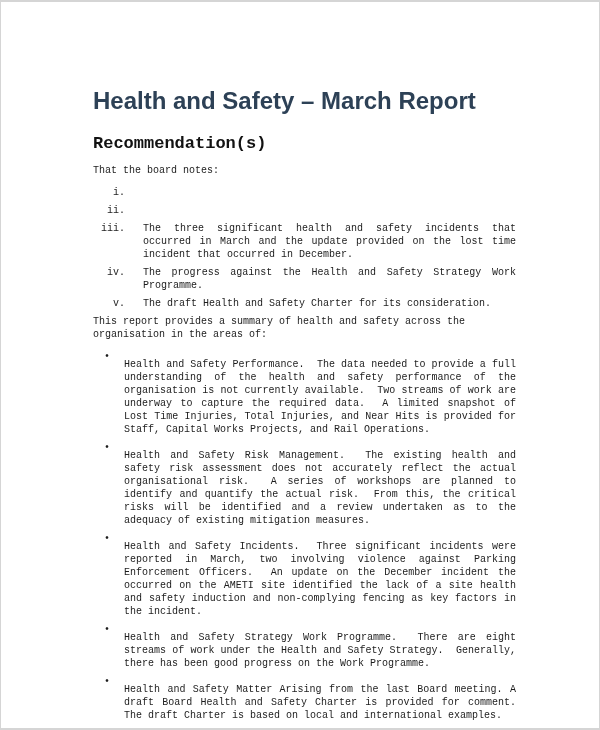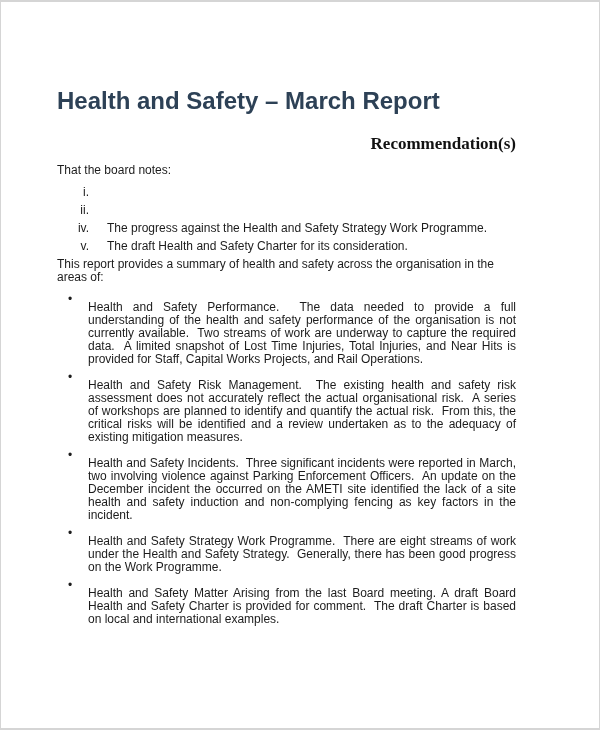--- a/index.html
+++ b/index.html
@@ -8,47 +8,46 @@
     background: #ffffff;
   }
   .page {
     width: 600px;
     height: 730px;
     box-sizing: border-box;
     background: var(--page_bg, #ffffff);
     border: 1px solid var(--border, #d5d5d5);
     border-top-width: 2px;
     border-bottom-width: 2px;
-    padding: 85px 83px 0 56px;
+    padding: 85px 83px 0 92px;
     overflow: hidden;
     font-family: "Liberation Sans", sans-serif;
   }
   .doc-title {
     font-family: "Liberation Sans", sans-serif;
     font-size: 24px;
     line-height: 28px;
     font-weight: 700;
     color: var(--title, #2d4156);
     margin: 0 0 19px 0;
   }
   .section-heading {
-    font-family: Liberation Serif, serif;
+    font-family: Liberation Mono, monospace;
     font-size: 17px;
     line-height: 20px;
     font-weight: 700;
     color: var(--heading, #121212);
     margin: 0 0 10px 0;
-    text-align: right;
   }
   .section-exec .section-heading {
     margin-top: 26px;
   }
   .body-text {
-    font-family: Liberation Sans, sans-serif;
-    font-size: 12px;
+    font-family: Liberation Mono, monospace;
+    font-size: 10px;
     line-height: 13px;
     color: var(--body, #1c1c1c);
     white-space: pre-wrap;
   }
   p.intro {
     margin: 0 0 9px 0;
   }
   .doc-list {
     margin: 0;
     padding: 0;
@@ -92,20 +91,24 @@
     <p class="body-text intro">That the board notes:</p>
 
     <div class="doc-list">
       <div class="list-row">
         <span class="body-text roman-marker">i.</span>
       </div>
       <div class="list-row">
         <span class="body-text roman-marker">ii.</span>
       </div>
       <div class="list-row">
+        <span class="body-text roman-marker">iii.</span>
+        <span class="body-text roman-text">The three significant health and safety incidents that occurred in March and the update provided on the lost time incident that occurred in December.</span>
+      </div>
+      <div class="list-row">
         <span class="body-text roman-marker">iv.</span>
         <span class="body-text roman-text">The progress against the Health and Safety Strategy Work Programme.</span>
       </div>
       <div class="list-row">
         <span class="body-text roman-marker">v.</span>
         <span class="body-text roman-text">The draft Health and Safety Charter for its consideration.</span>
       </div>
     </div>
   </section>
 

